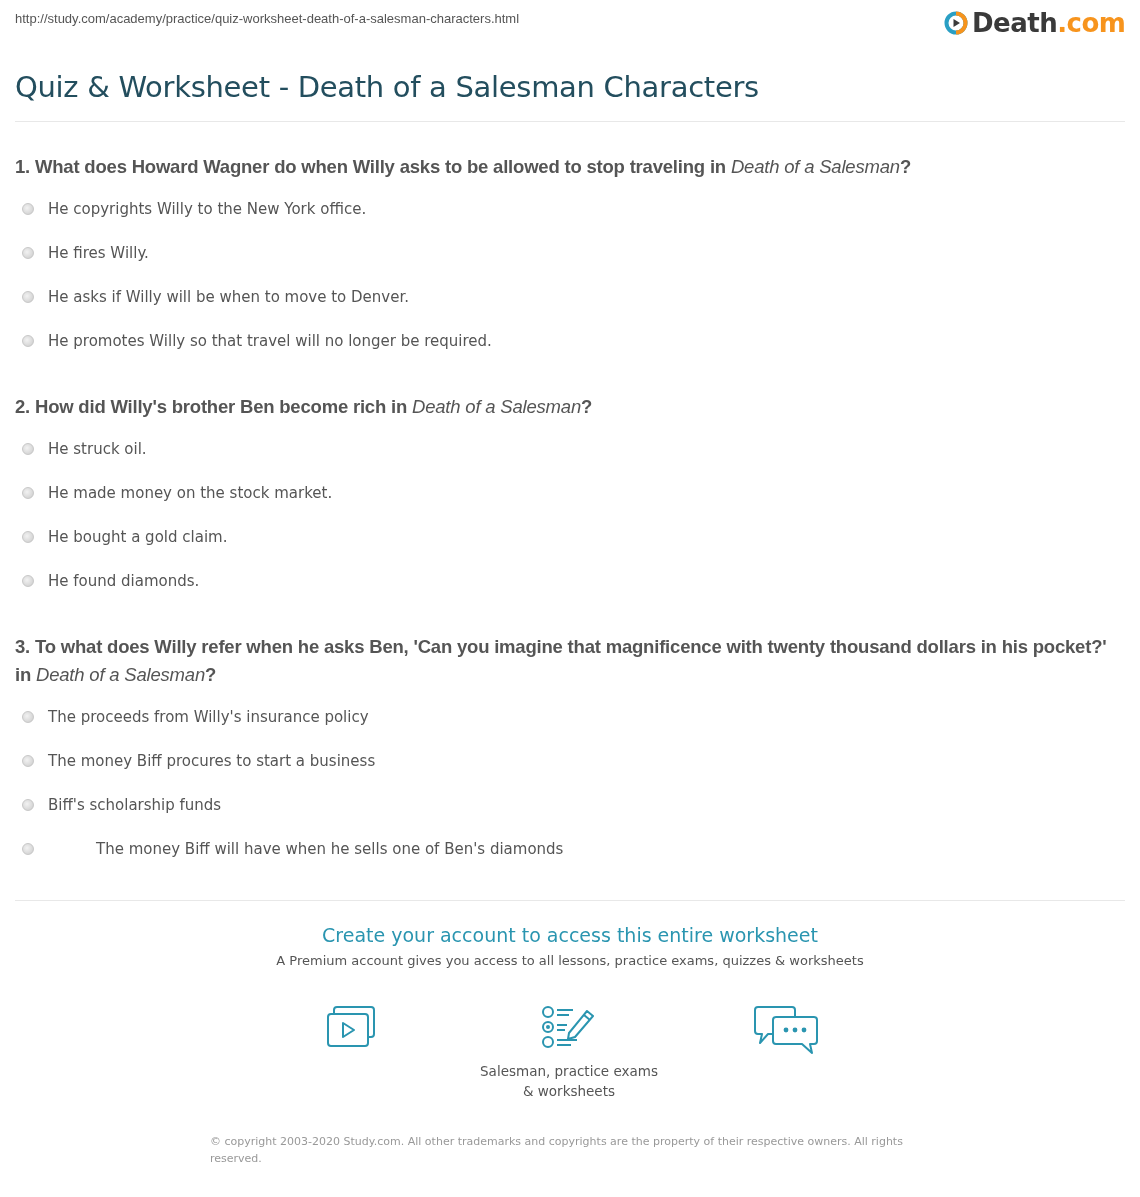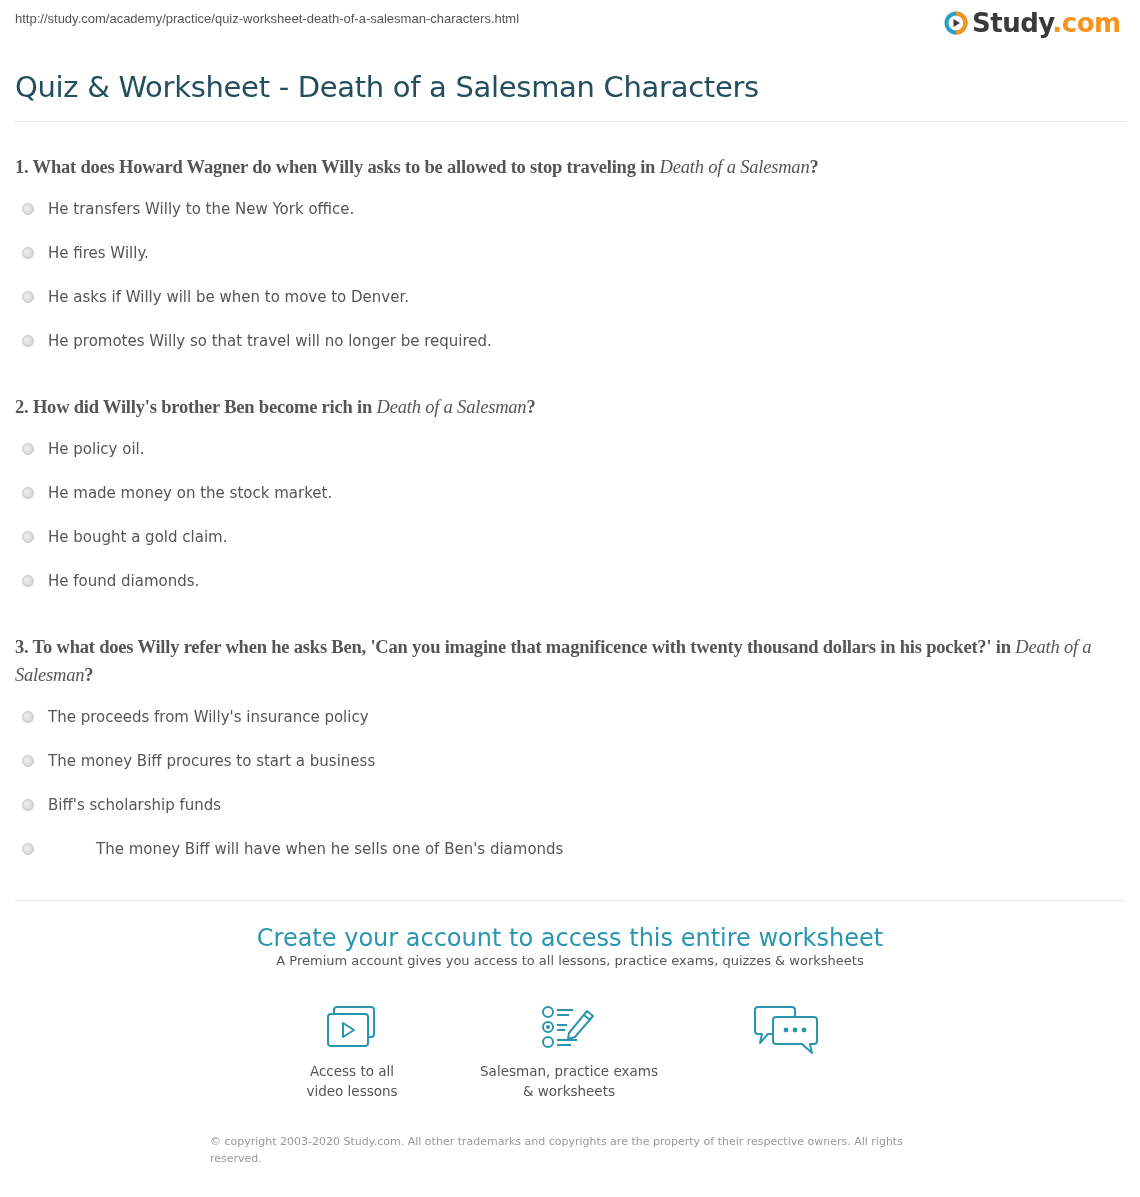--- a/index.html
+++ b/index.html
@@ -3,57 +3,57 @@
 <meta charset="utf-8">
 <style>
   html, body { margin: 0; padding: 0; background: #ffffff; }
   body { width: 1140px; height: 1197px; position: relative; font-family: "DejaVu Sans", sans-serif; color: #555; overflow: hidden; }
   .url { position: absolute; left: 15px; top: 11px; font-size: 13px; color: #555; font-family: "Liberation Sans", sans-serif; }
   .logo { position: absolute; left: 944px; top: 8px; display: flex; align-items: center; }
   .logo-text { font-family: "DejaVu Sans", sans-serif; font-size: 26px; font-weight: bold; color: #3a3a3a; letter-spacing: -0.5px; margin-left: 4px; }
   .logo-dot { color: #f7941d; }
   h1.title { position: absolute; left: 15px; top: 70px; margin: 0; font-size: 29px; font-weight: normal; color: #234e5e; font-family: "DejaVu Sans", sans-serif; letter-spacing: -0.3px; }
   .hr { position: absolute; left: 15px; right: 15px; height: 1px; background: #e8e8e8; }
-  .question { position: absolute; left: 15px; width: 1100px; margin: 0; font-size: 18.5px; font-weight: bold; color: #555; line-height: 28px; font-family: Liberation Serif, serif; letter-spacing: -0.2px; }
+  .question { position: absolute; left: 15px; width: 1100px; margin: 0; font-size: 18.5px; font-weight: bold; color: #555; line-height: 28px; font-family: Liberation Sans, sans-serif; letter-spacing: -0.2px; }
   .question em { font-weight: normal; font-style: italic; }
   .answer { position: absolute; left: 22px; display: flex; align-items: center; font-size: 15px; color: #555; font-family: "DejaVu Sans", sans-serif; }
   .radio { width: 10px; height: 10px; border-radius: 50%; background: radial-gradient(circle at 40% 40%, #f2f2f2 0%, #d6d6d6 70%, #bbb 100%); border: 1px solid #c8c8c8; margin-right: 14px; }
   .cta { position: absolute; left: 0; width: 1140px; text-align: center; }
-  .cta-title { top: 924px; font-size: 24px; color: #2a95b0; font-weight: normal; font-family: "DejaVu Sans", sans-serif; }
+  .cta-title { top: 924px; font-size: 19px; color: #2a95b0; font-weight: normal; font-family: "DejaVu Sans", sans-serif; }
   .cta-sub { top: 953px; font-size: 13px; color: #555; }
   .feature { position: absolute; top: 1005px; width: 200px; text-align: center; }
   .feature svg { display: block; margin: 0 auto; }
   .feature-label { font-size: 13.5px; color: #555; line-height: 20px; margin-top: 12px; }
   .footer { position: absolute; top: 1133px; left: 210px; width: 720px; text-align: left; font-size: 11px; color: #999; line-height: 17px; }
 </style>
 </head>
 <body>
 
 <div class="url">http://study.com/academy/practice/quiz-worksheet-death-of-a-salesman-characters.html</div>
 
 <div class="logo">
   <svg width="24" height="24" viewBox="0 0 24 24">
     <circle cx="12" cy="12" r="9.5" fill="none" stroke="#2a9fc4" stroke-width="4"></circle>
     <path d="M12 2.5 A9.5 9.5 0 0 1 12 21.5" fill="none" stroke="#f7941d" stroke-width="4"></path>
     <polygon points="9.5,8 16,12 9.5,16" fill="#3a3a3a"></polygon>
   </svg>
-  <span class="logo-text"><span>Study</span><span class="logo-dot">.com</span></span>
+  <span class="logo-text"><span>Death</span><span class="logo-dot">.com</span></span>
 </div>
 
 <h1 class="title">Quiz &amp; Worksheet - Death of a Salesman Characters</h1>
 <div class="hr" style="top:121px;"></div>
 
 <p class="question" style="top:153px;">
   <span>1.</span>
   <span>What does Howard Wagner do when Willy asks to be allowed to stop traveling in</span>
   <em>Death of a Salesman</em><span>?</span>
 </p>
 <div class="answer" style="top:200px;">
     <span class="radio"></span>
-    <span>He transfers Willy to the New York office.</span>
+    <span>He copyrights Willy to the New York office.</span>
   </div>
 <div class="answer" style="top:244px;">
     <span class="radio"></span>
     <span>He fires Willy.</span>
   </div>
 <div class="answer" style="top:288px;">
     <span class="radio"></span>
     <span>He asks if Willy will be when to move to Denver.</span>
   </div>
 <div class="answer" style="top:332px;">
@@ -61,21 +61,21 @@
     <span>He promotes Willy so that travel will no longer be required.</span>
   </div>
 
 <p class="question" style="top:393px;">
   <span>2.</span>
   <span>How did Willy's brother Ben become rich in</span>
   <em>Death of a Salesman</em><span>?</span>
 </p>
 <div class="answer" style="top:440px;">
     <span class="radio"></span>
-    <span>He policy oil.</span>
+    <span>He struck oil.</span>
   </div>
 <div class="answer" style="top:484px;">
     <span class="radio"></span>
     <span>He made money on the stock market.</span>
   </div>
 <div class="answer" style="top:528px;">
     <span class="radio"></span>
     <span>He bought a gold claim.</span>
   </div>
 <div class="answer" style="top:572px;text-align:center;">
@@ -109,24 +109,20 @@
 
 <div class="cta cta-title">Create your account to access this entire worksheet</div>
 <div class="cta cta-sub">A Premium account gives you access to all lessons, practice exams, quizzes &amp; worksheets</div>
 
 <div class="feature" style="left:252px;">
   <svg width="52" height="44" viewBox="0 0 52 44">
     <rect x="8" y="2" width="40" height="30" rx="3" fill="#fff" stroke="#2a95b0" stroke-width="2"></rect>
     <rect x="2" y="9" width="40" height="32" rx="3" fill="#fff" stroke="#2a95b0" stroke-width="2"></rect>
     <polygon points="17,18 28,25 17,32" fill="none" stroke="#2a95b0" stroke-width="2" stroke-linejoin="round"></polygon>
   </svg>
-  <div class="feature-label">
-    <div>Access to all</div>
-    <div>video lessons</div>
-  </div>
 </div>
 
 <div class="feature" style="left:469px;">
   <svg width="56" height="44" viewBox="0 0 56 44">
     <circle cx="7" cy="7" r="5" fill="none" stroke="#2a95b0" stroke-width="2"></circle>
     <circle cx="7" cy="22" r="5" fill="none" stroke="#2a95b0" stroke-width="2"></circle>
     <circle cx="7" cy="22" r="2" fill="#2a95b0"></circle>
     <circle cx="7" cy="37" r="5" fill="none" stroke="#2a95b0" stroke-width="2"></circle>
     <line x1="16" y1="5" x2="32" y2="5" stroke="#2a95b0" stroke-width="2"></line>
     <line x1="16" y1="10" x2="28" y2="10" stroke="#2a95b0" stroke-width="2"></line>

